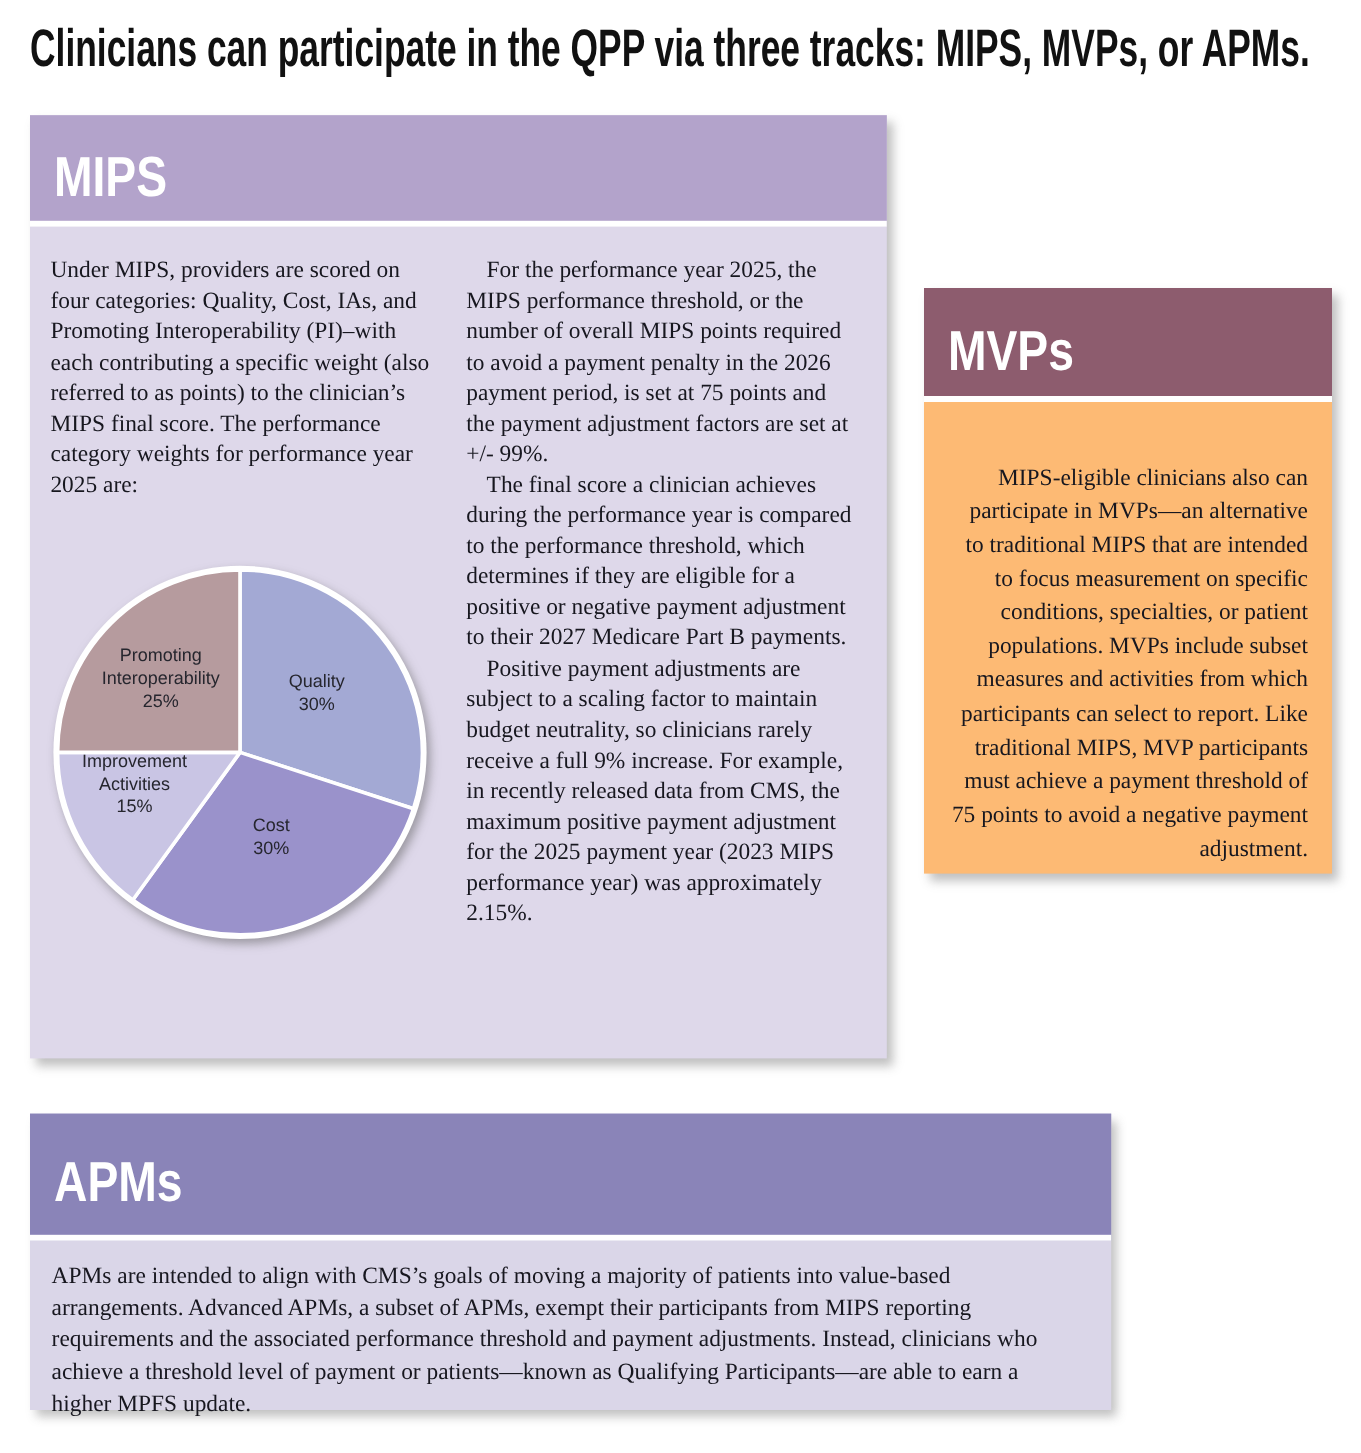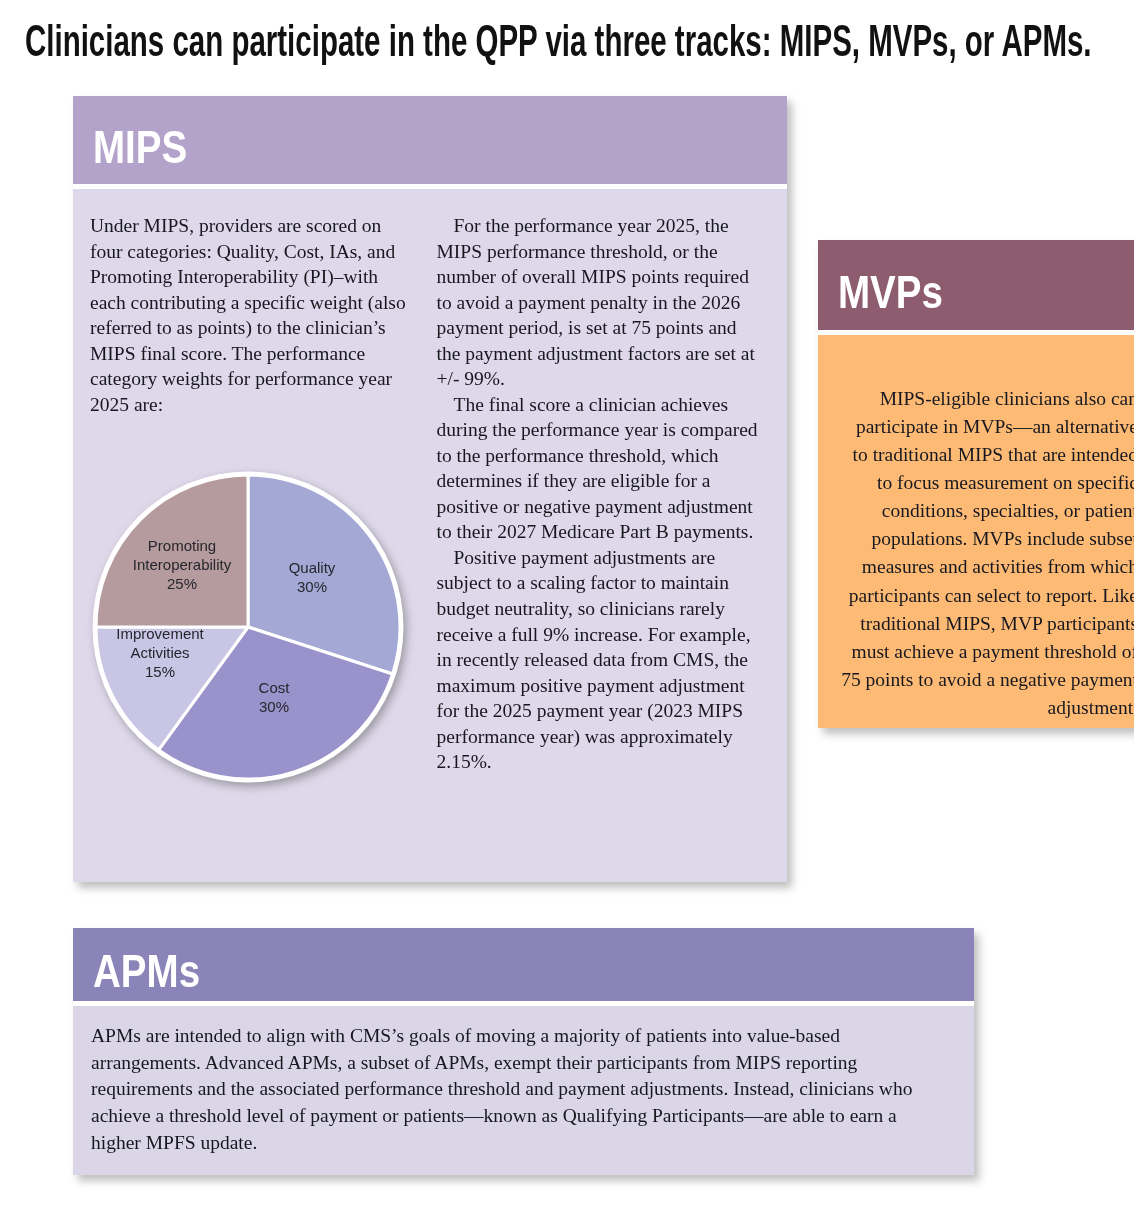--- a/index.html
+++ b/index.html
@@ -20,21 +20,20 @@
     font-weight: bold;
     font-size: 44px;
     color: #111111;
     white-space: nowrap;
     transform: scaleX(0.67);
     transform-origin: left top;
   }
   .panel {
     position: absolute;
     box-shadow: 5px 6px 8px rgba(115,115,115,0.45);
-    margin-left: 48px;
   }
   .panel-header {
     display: flex;
     align-items: center;
     padding-left: 20px;
     padding-top: 12px;
     border-bottom: 5px solid #ffffff;
   }
   .header-text {
     font-family: "Liberation Sans", sans-serif;
@@ -75,21 +74,21 @@
     font-family: "Liberation Sans", sans-serif;
     font-size: 15px;
     fill: #26262e;
   }
   
   .mvps { left: 770px; top: 240px; width: 340px; height: 488px; }
   .mvps .panel-header { height: 95px; }
   .mvps-body { padding: 50px 20px 0 22px; line-height: 1.44; }
   
   .apms { left: 25px; top: 928px; width: 901px; height: 247px; }
-  .apms .panel-header { height: 78px; }
+  .apms .panel-header { height: 106px; }
   .apms-body { padding: 17px 24px 0 18px; line-height: 1.37; }
 </style>
 </head>
 <body>
 
 <div class="canvas">
 
   <div class="page-title">Clinicians can participate in the QPP via three tracks: MIPS, MVPs, or APMs.</div>
 
   <div class="panel mips" style="background: rgb(222, 216, 234);">

